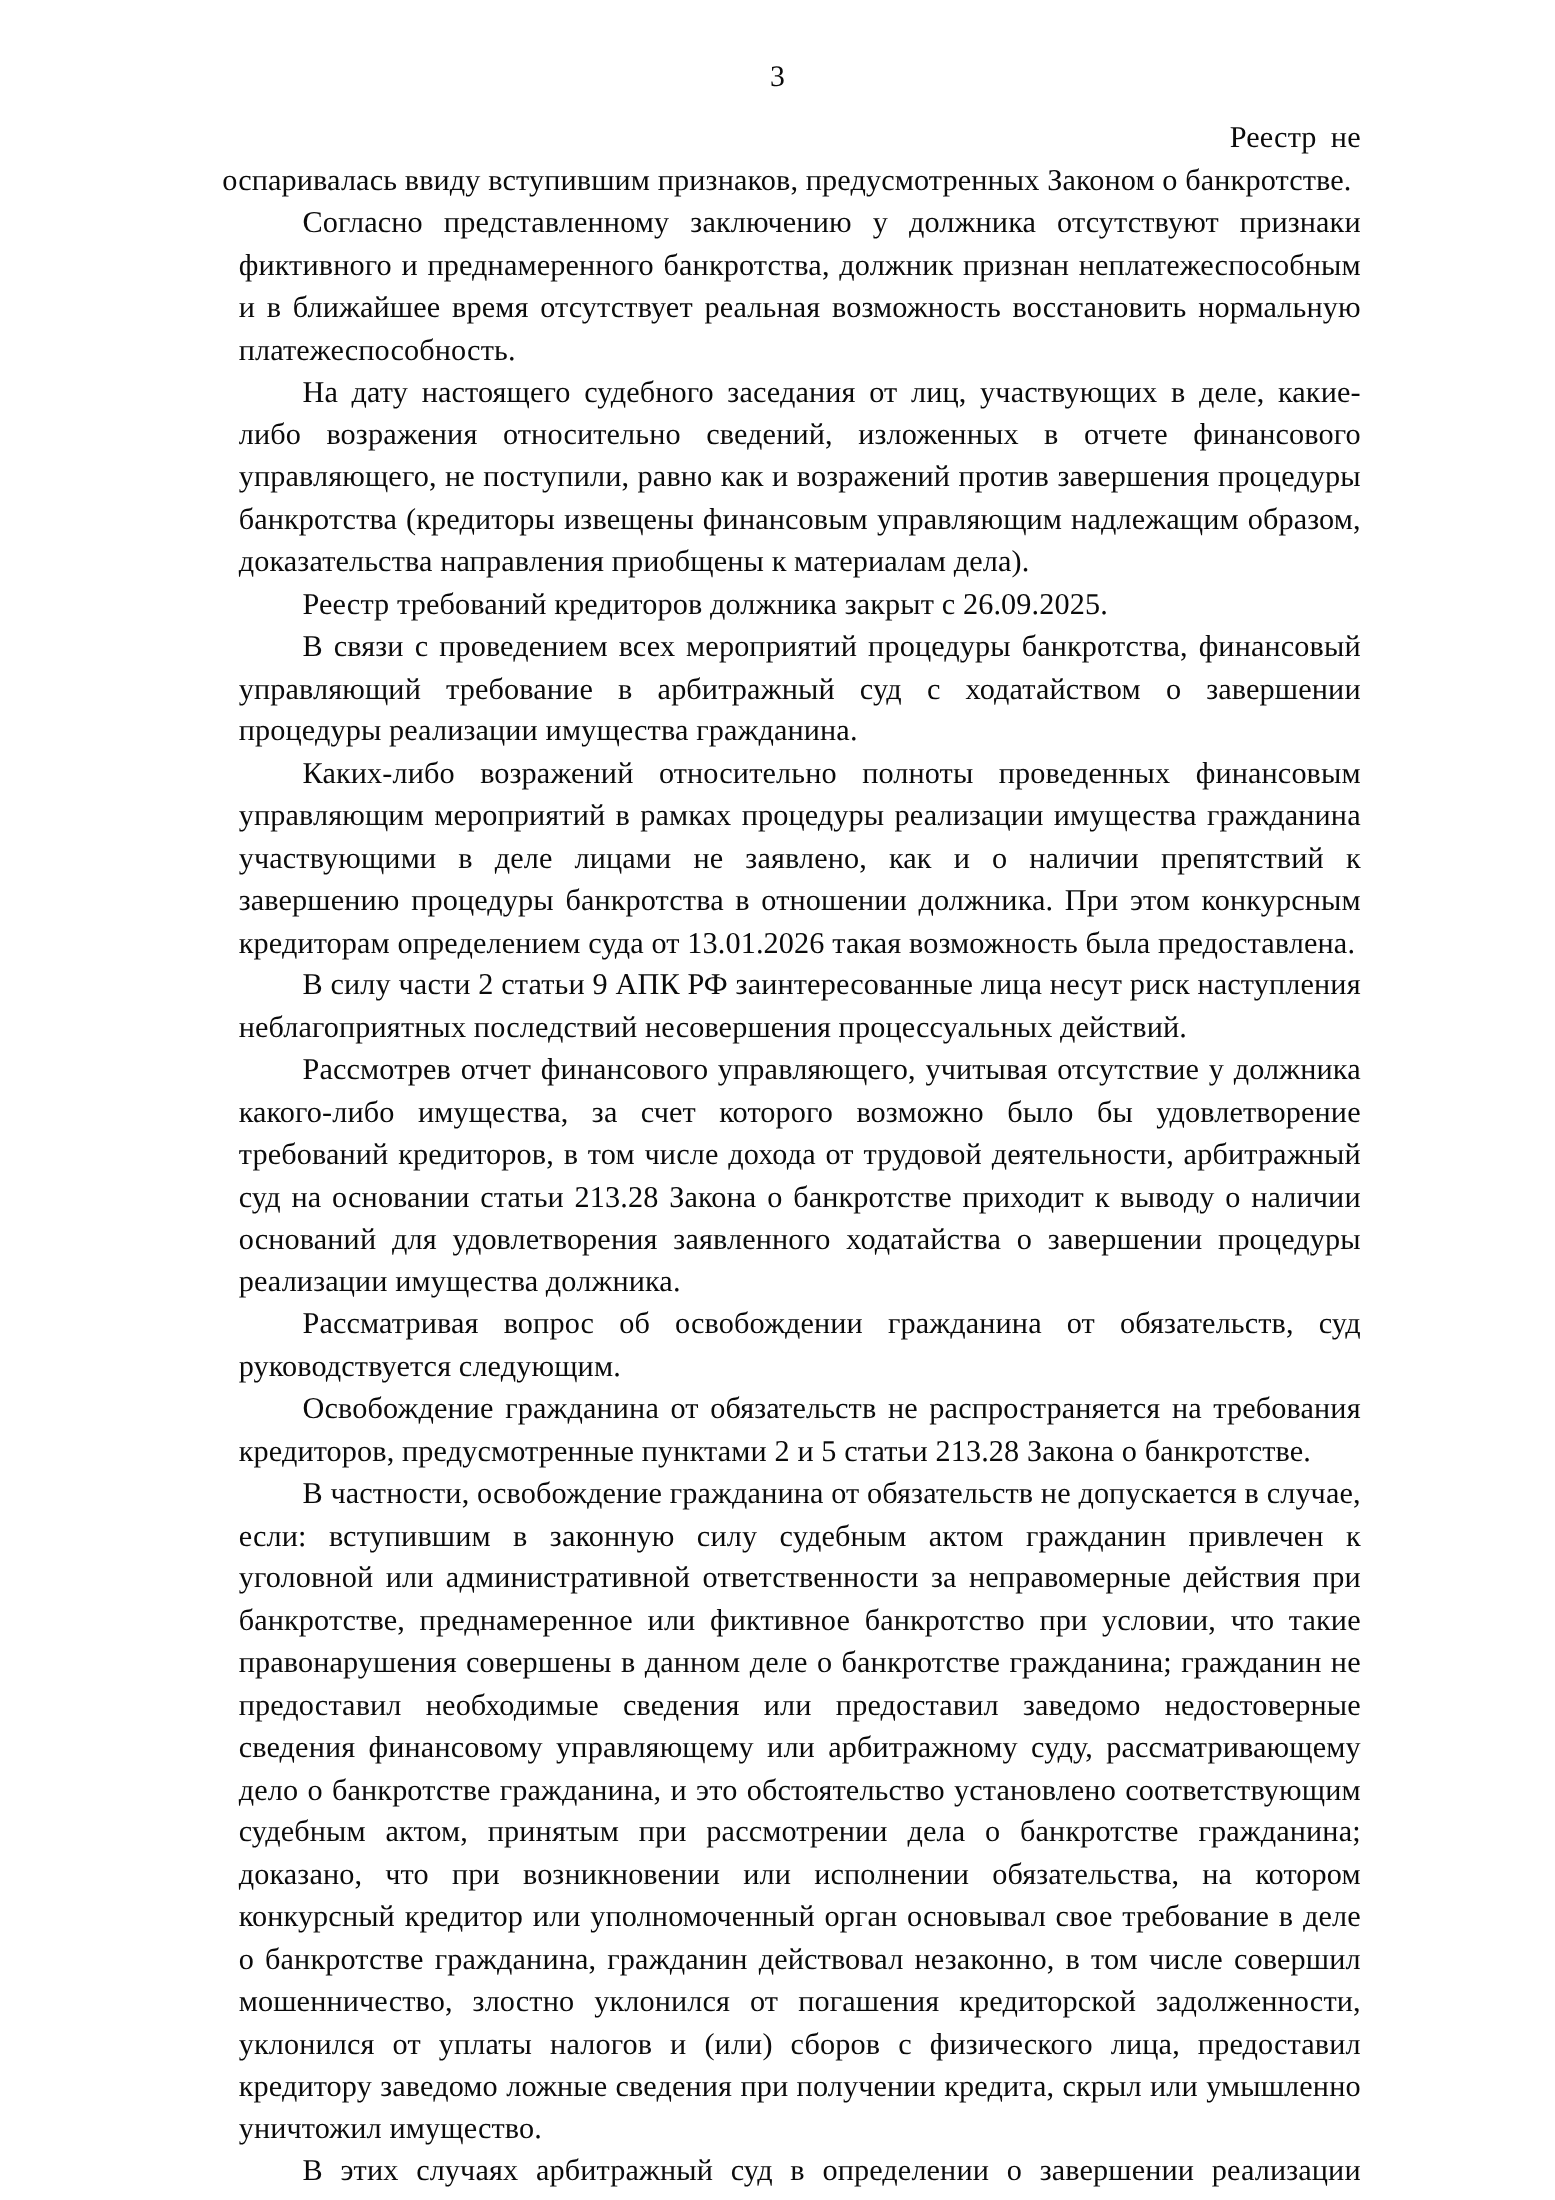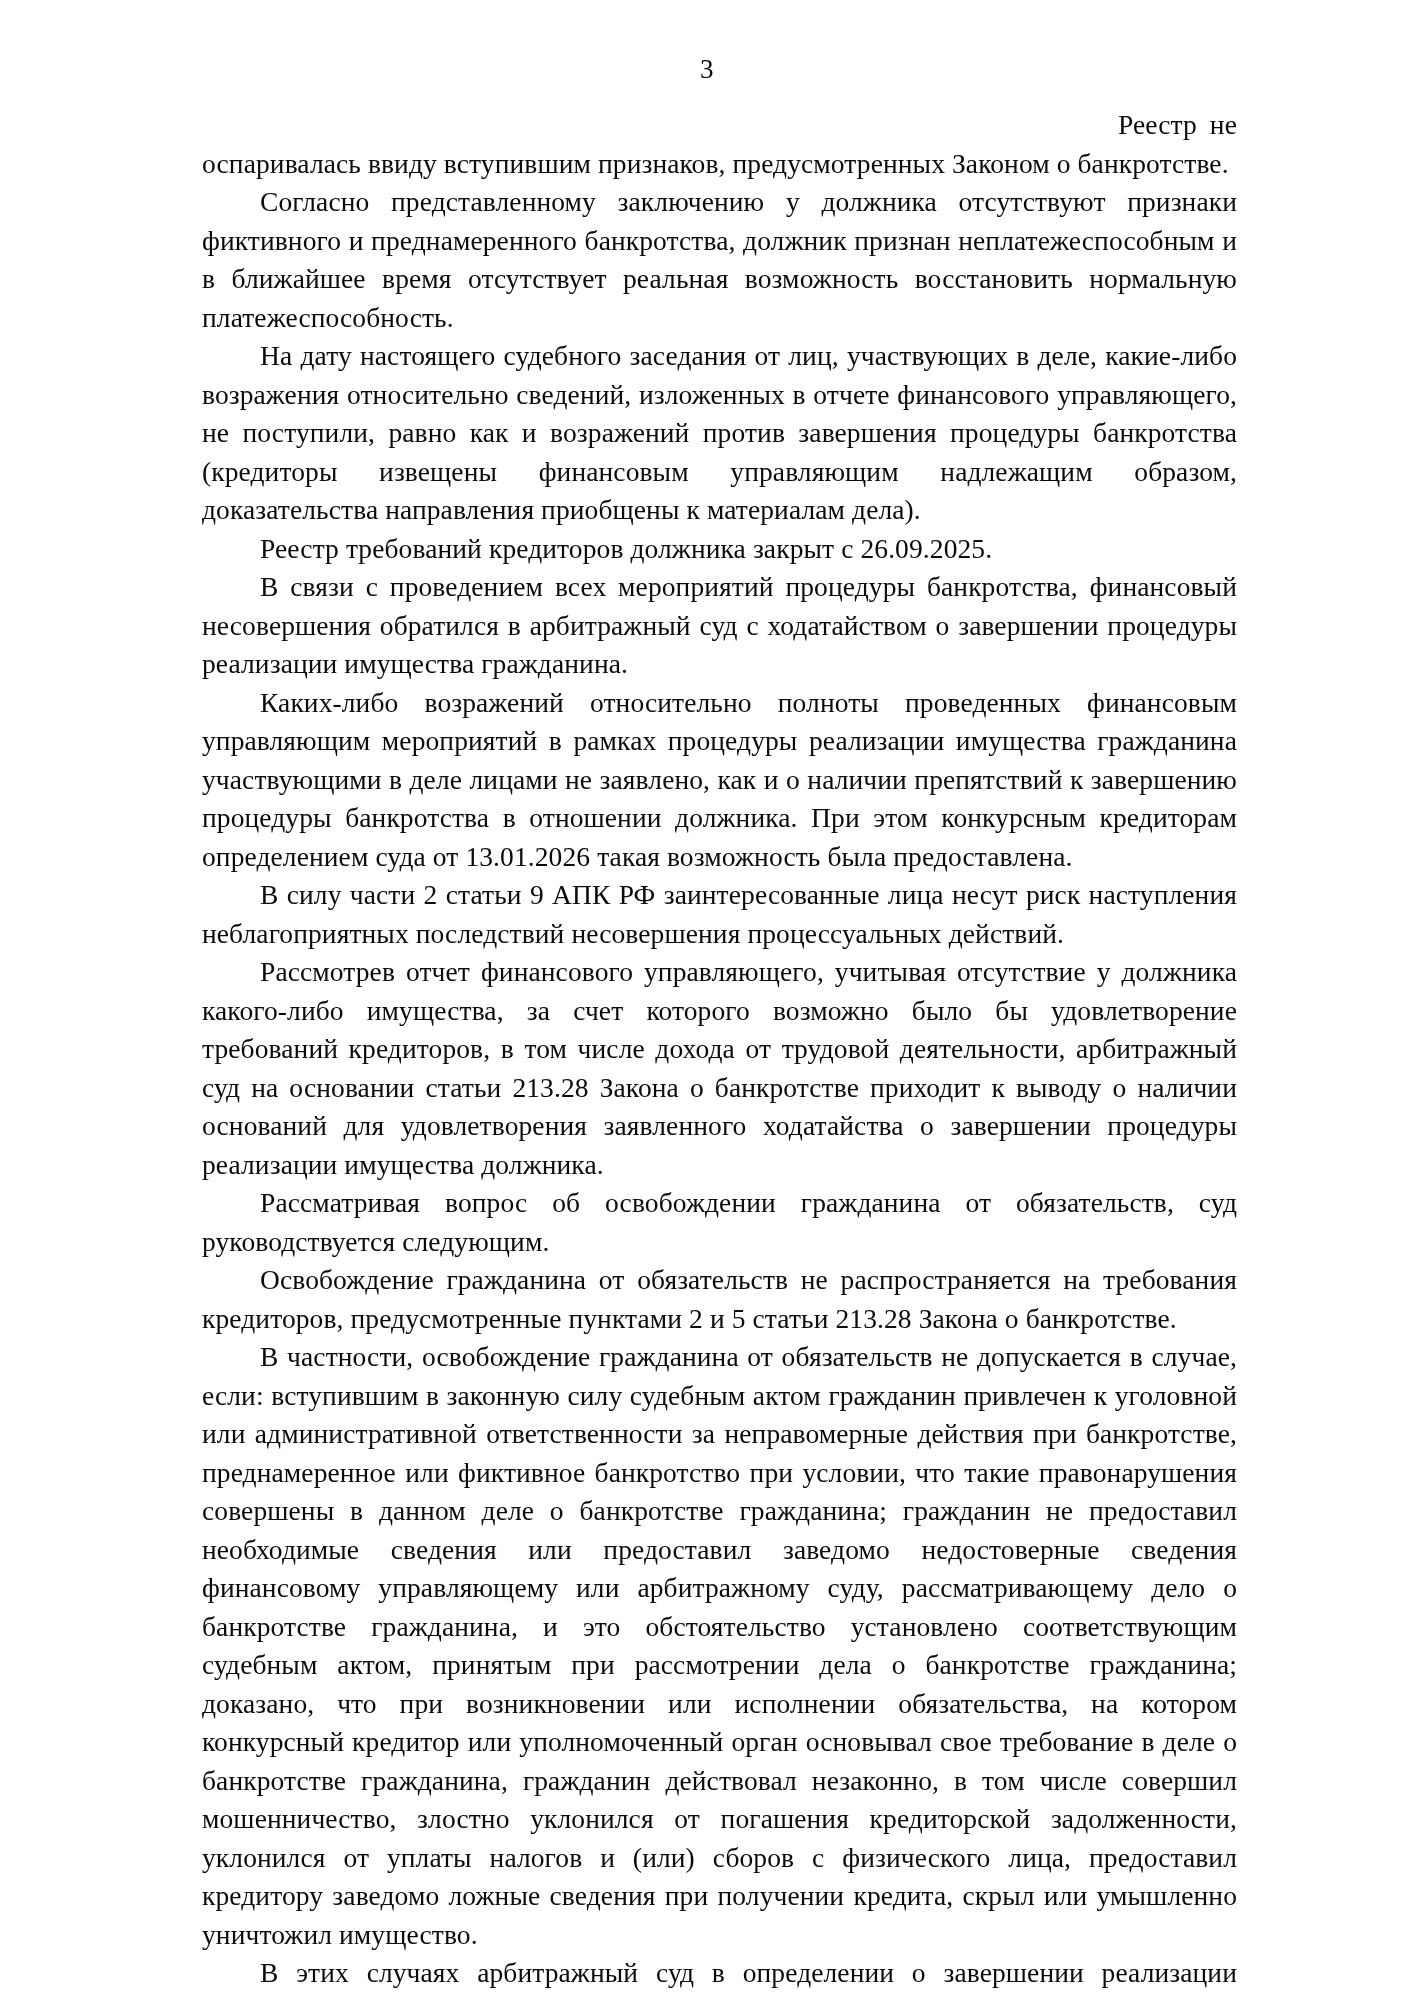--- a/index.html
+++ b/index.html
@@ -51,20 +51,21 @@
     text-align: justify;
     text-justify: inter-word;
     font-size: 27.5px;
     line-height: 38.5px;
     letter-spacing: 0.1px;
     text-indent: 0;
     hyphens: none;
   }
   p.para.indent {
     text-indent: 58px;
+    margin-left: 15px;
   }
   p.para.cont {
     text-indent: 0;
   }
   
   p.para::after {
     content: "";
     display: inline-block;
     width: 100%;
   }
@@ -82,21 +83,21 @@
     <div class="lead-line">Реестр не</div>
 
     <p class="para cont nostretch">оспаривалась ввиду вступившим признаков, предусмотренных Законом о банкротстве.</p>
 
     <p class="para indent nostretch">Согласно представленному заключению у должника отсутствуют признаки фиктивного и преднамеренного банкротства, должник признан неплатежеспособным и в ближайшее время отсутствует реальная возможность восстановить нормальную платежеспособность.</p>
 
     <p class="para indent nostretch">На дату настоящего судебного заседания от лиц, участвующих в деле, какие-либо возражения относительно сведений, изложенных в отчете финансового управляющего, не поступили, равно как и возражений против завершения процедуры банкротства (кредиторы извещены финансовым управляющим надлежащим образом, доказательства направления приобщены к материалам дела).</p>
 
     <p class="para indent nostretch">Реестр требований кредиторов должника закрыт с 26.09.2025.</p>
 
-    <p class="para indent nostretch">В связи с проведением всех мероприятий процедуры банкротства, финансовый несовершения обратился в арбитражный суд с ходатайством о завершении процедуры реализации имущества гражданина.</p>
+    <p class="para indent nostretch">В связи с проведением всех мероприятий процедуры банкротства, финансовый управляющий требование в арбитражный суд с ходатайством о завершении процедуры реализации имущества гражданина.</p>
 
     <p class="para indent nostretch">Каких-либо возражений относительно полноты проведенных финансовым управляющим мероприятий в рамках процедуры реализации имущества гражданина участвующими в деле лицами не заявлено, как и о наличии препятствий к завершению процедуры банкротства в отношении должника. При этом конкурсным кредиторам определением суда от 13.01.2026 такая возможность была предоставлена.</p>
 
     <p class="para indent nostretch">В силу части 2 статьи 9 АПК РФ заинтересованные лица несут риск наступления неблагоприятных последствий несовершения процессуальных действий.</p>
 
     <p class="para indent nostretch">Рассмотрев отчет финансового управляющего, учитывая отсутствие у должника какого-либо имущества, за счет которого возможно было бы удовлетворение требований кредиторов, в том числе дохода от трудовой деятельности, арбитражный суд на основании статьи 213.28 Закона о банкротстве приходит к выводу о наличии оснований для удовлетворения заявленного ходатайства о завершении процедуры реализации имущества должника.</p>
 
     <p class="para indent nostretch">Рассматривая вопрос об освобождении гражданина от обязательств, суд руководствуется следующим.</p>
 
     <p class="para indent nostretch">Освобождение гражданина от обязательств не распространяется на требования кредиторов, предусмотренные пунктами 2 и 5 статьи 213.28 Закона о банкротстве.</p>

